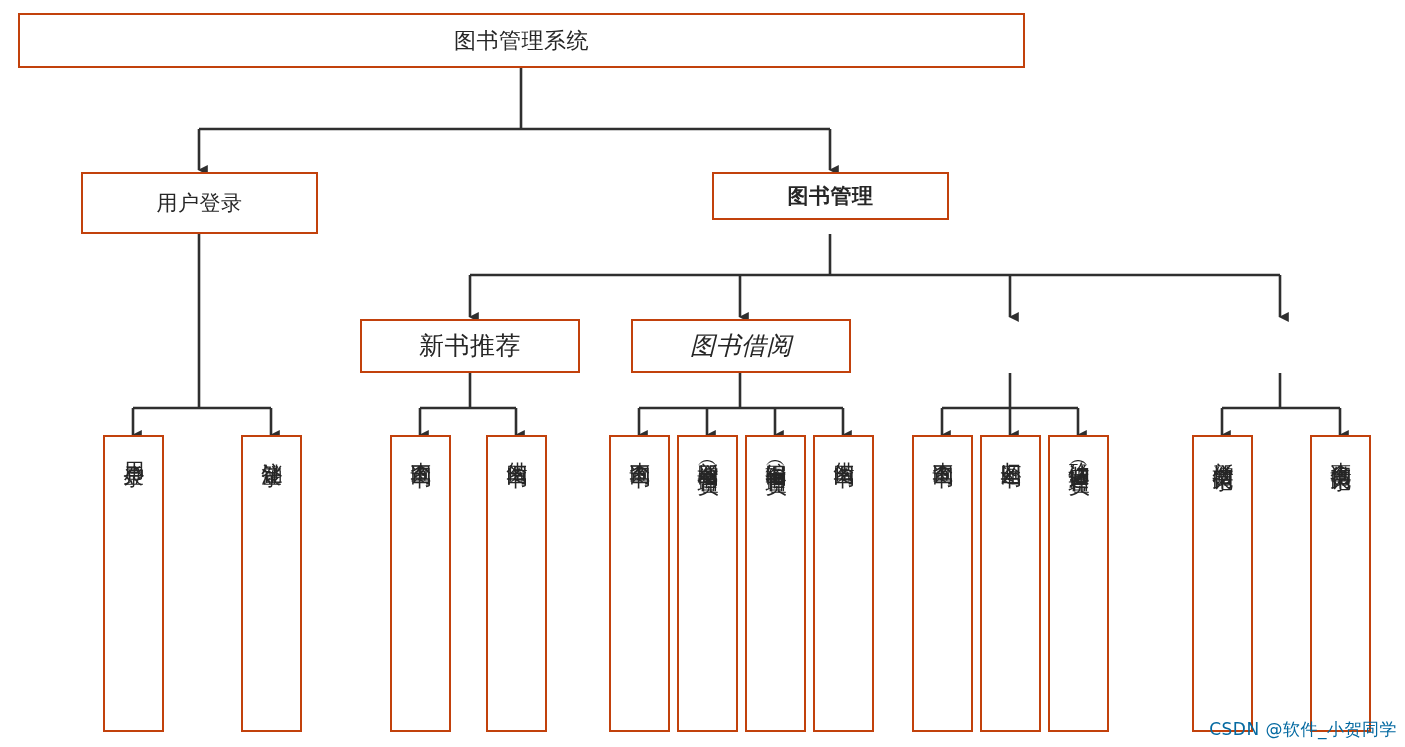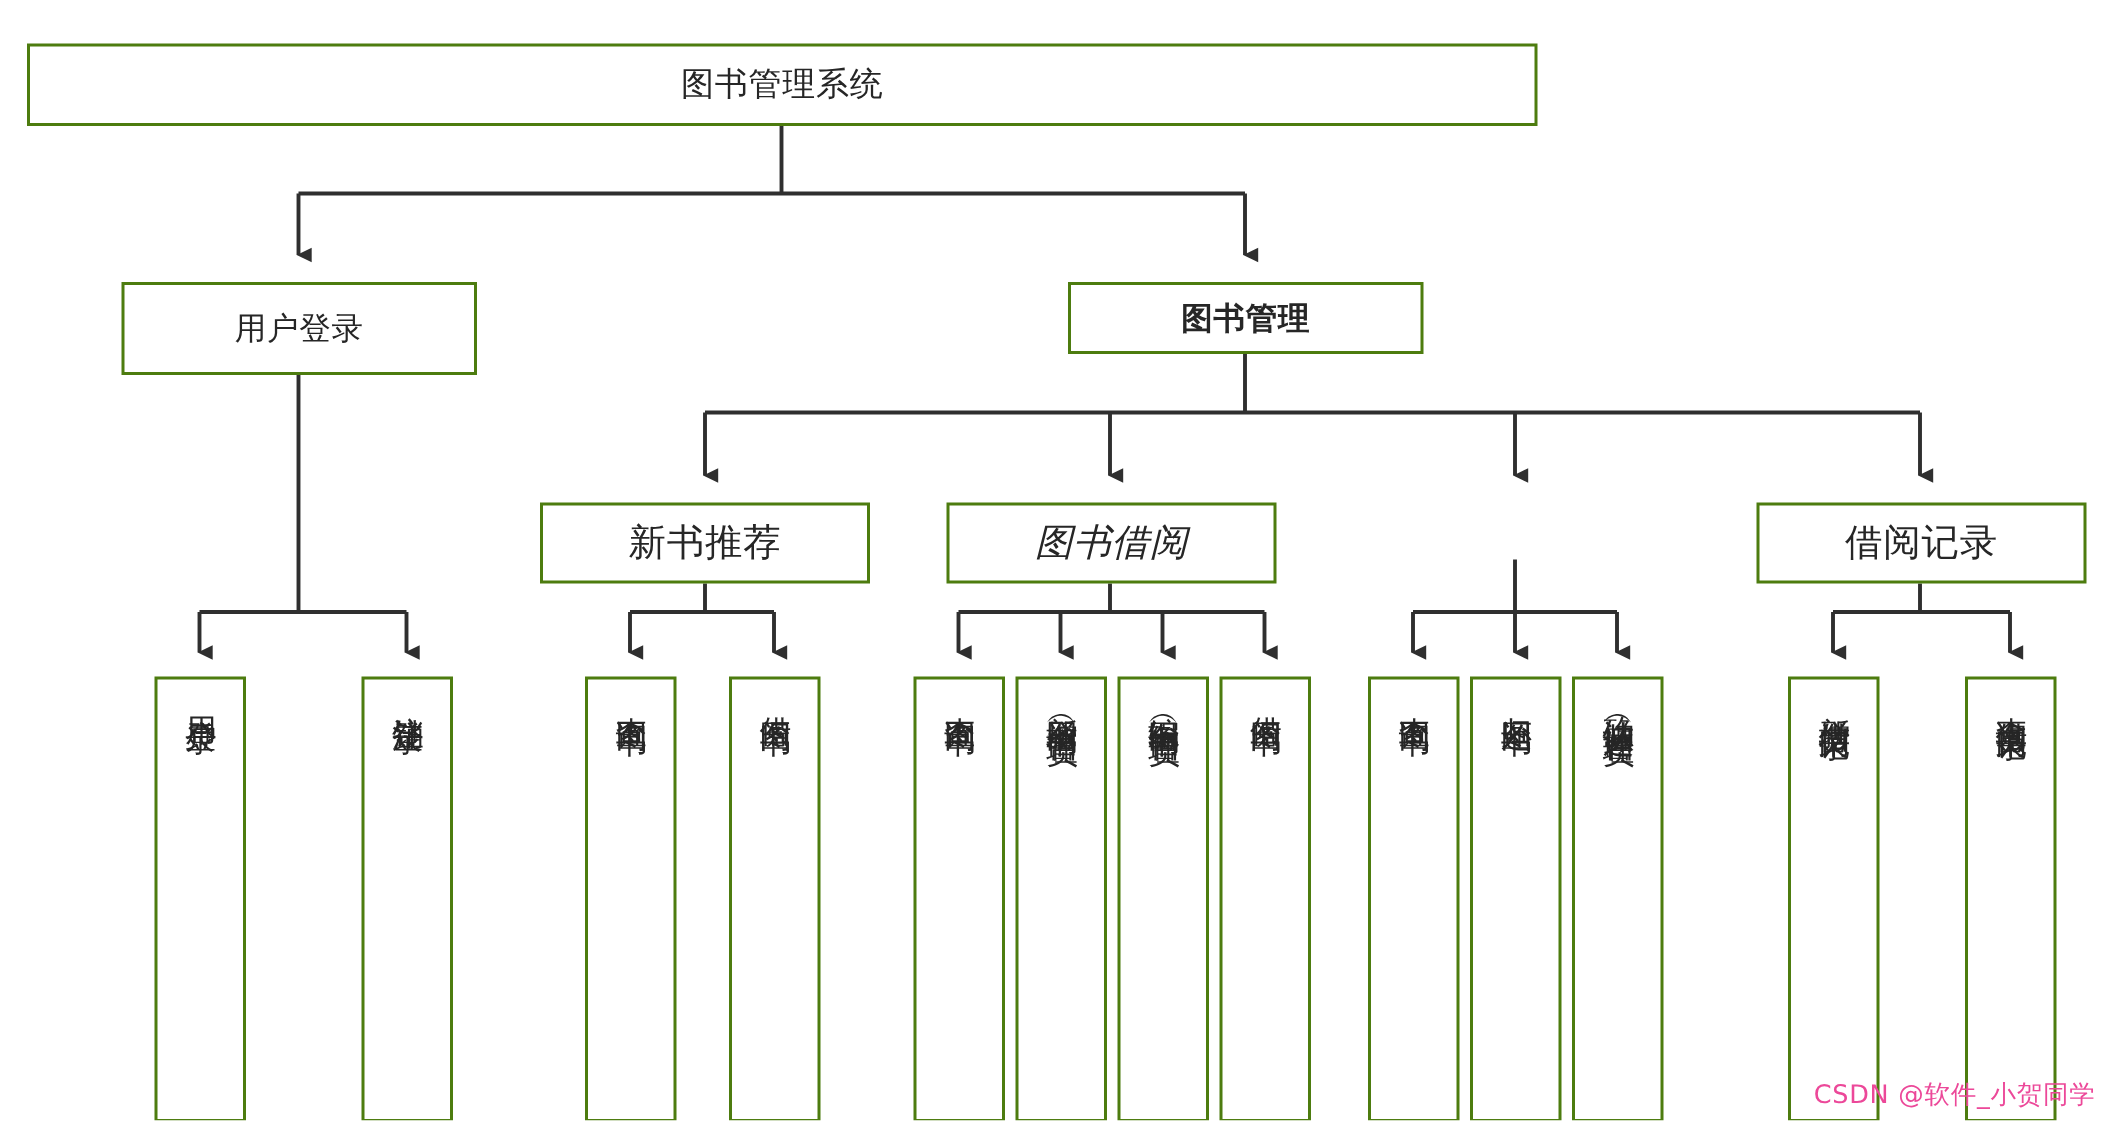--- a/index.html
+++ b/index.html
@@ -22,26 +22,25 @@
     position: absolute;
     left: 0;
     top: 0;
     width: 1405px;
     height: 747px;
   }
   .node {
     position: absolute;
     box-sizing: border-box;
     background: #ffffff;
-    border: 2px solid #4d7c0f;
+    border: 2px solid #c2410c;
     display: flex;
     align-items: center;
     justify-content: center;
     z-index: 3;
-    margin-top: 16px;
   }
   .node-label {
     color: #262626;
     font-size: 21px;
     line-height: 1.15;
     letter-spacing: 0.5px;
     white-space: nowrap;
     text-align: center;
   }
   .node.root .node-label { font-size: 22px; }
@@ -60,21 +59,21 @@
     font-size: 21px;
     line-height: 1.28;
     letter-spacing: 2px;
     white-space: normal;
     max-height: 280px;
   }
   #watermark {
     position: absolute;
     right: 8px;
     bottom: 6px;
-    color: #ec4899;
+    color: #0369a1;
     font-size: 17px;
     letter-spacing: 0.5px;
     white-space: nowrap;
     z-index: 6;
     pointer-events: none;
   }
 </style>
 </head>
 <body>
 
@@ -141,23 +140,20 @@
   <div class="node level1" style="left:712px; top:172px; width:237px; height:48px;font-weight:bold;">
     <span class="node-label">图书管理</span>
   </div>
 
   <div class="node level2" style="left:360px; top:319px; width:220px; height:54px;">
     <span class="node-label">新书推荐</span>
   </div>
   <div class="node level2" style="left:631px; top:319px; width:220px; height:54px;font-style:italic;">
     <span class="node-label">图书借阅</span>
   </div>
-  <div class="node level2" style="left:1171px; top:319px; width:220px; height:54px;">
-    <span class="node-label">借阅记录</span>
-  </div>
 
   <div class="node leaf" style="left:103px; top:435px; width:61px; height:297px;">
     <span class="node-label">用户登录</span>
   </div>
   <div class="node leaf" style="left:241px; top:435px; width:61px; height:297px;">
     <span class="node-label">注销登录</span>
   </div>
 
   <div class="node leaf" style="left:390px; top:435px; width:61px; height:297px;">
     <span class="node-label">查询图书</span>

